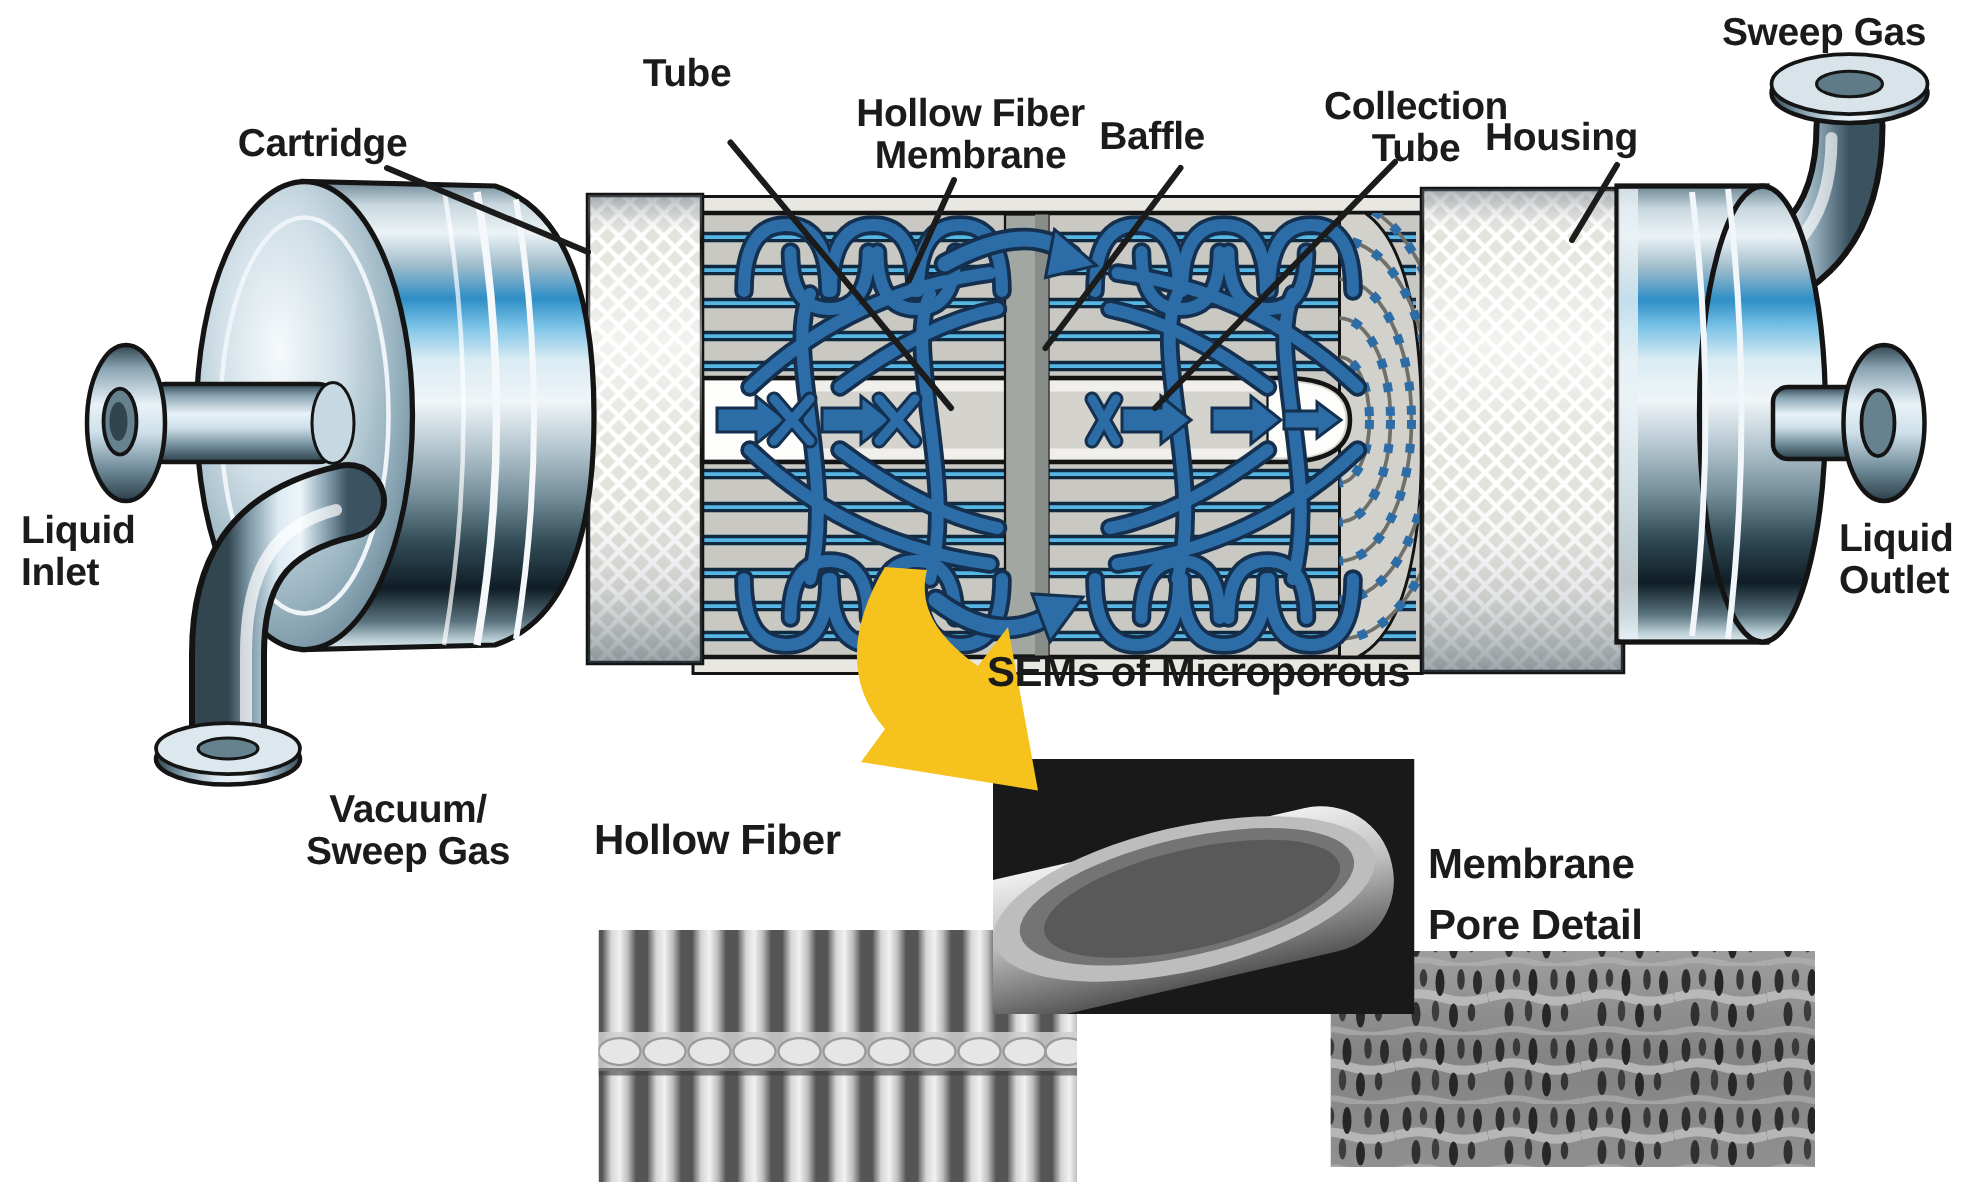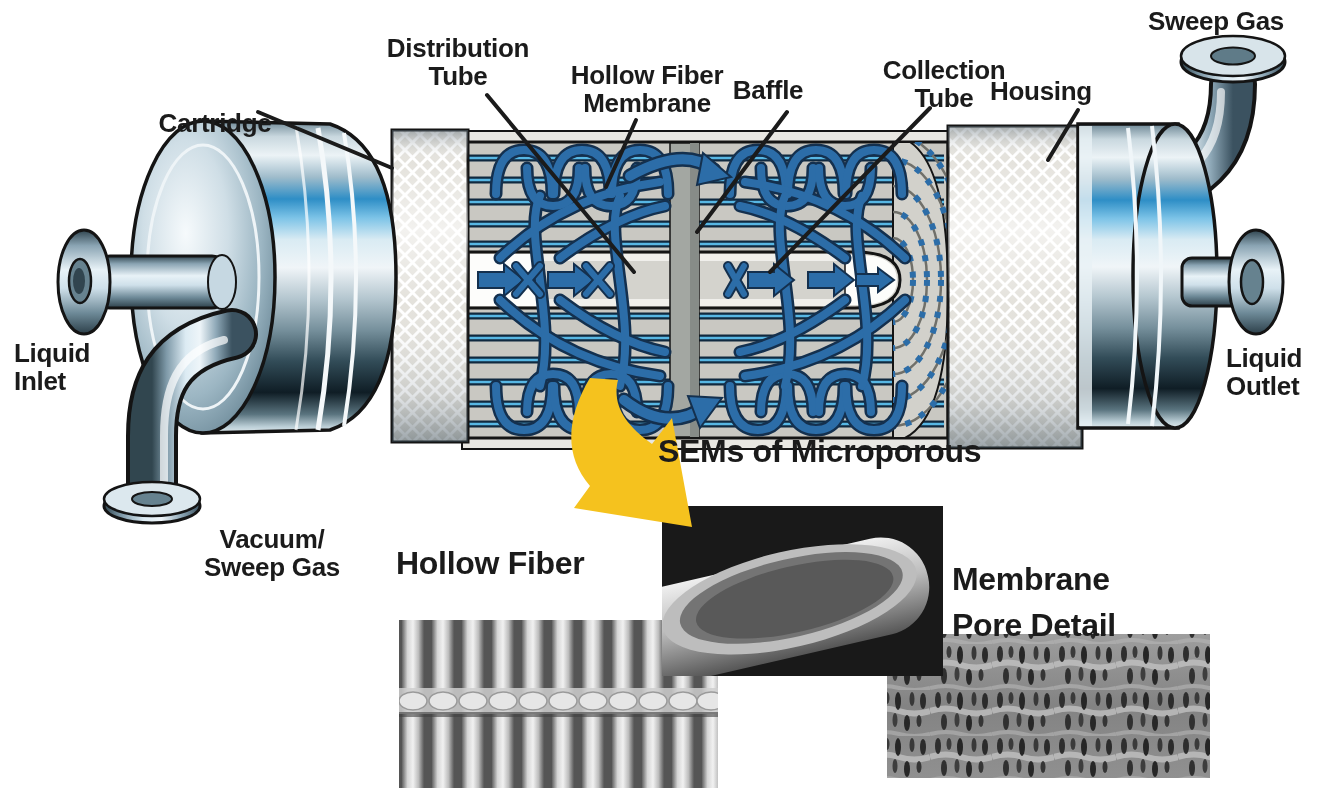--- a/index.html
+++ b/index.html
@@ -2,21 +2,21 @@
 <html><head>
 <meta charset="utf-8">
 <style>
   html,body{margin:0;padding:0;background:#ffffff;}
   #stage{position:relative;width:1318px;height:800px;background:#ffffff;overflow:hidden;
          font-family:"Liberation Sans","DejaVu Sans",sans-serif;}
   #art{position:absolute;left:0;top:0;z-index:1;}
   .lbl{position:absolute;z-index:2;font-weight:700;color:#1b1b1b;font-size:26px;line-height:1.06;
        letter-spacing:-0.3px;white-space:nowrap;}
   .lbl.center{text-align:center;}
-  .lbl.big{font-size:32px;line-height:1.45;}
+  .lbl.big{font-size:28px;line-height:1.45;}
   .lbl div{white-space:nowrap;}
 </style>
 </head>
 <body>
 
 <div id="stage">
 
 <svg id="art" width="1318" height="800" viewBox="0 0 1318 800">
   <defs>
     <linearGradient id="steelV" x1="0" y1="0" x2="0" y2="1">
@@ -392,25 +392,24 @@
       <rect x="590" y="556" width="340" height="98" rx="48" fill="url(#tubeBody)"></rect>
       <ellipse cx="790" cy="597" rx="130" ry="48" fill="#bdbdbd"></ellipse>
       <ellipse cx="792" cy="596" rx="114" ry="39" fill="#747474"></ellipse>
       <ellipse cx="795" cy="598" rx="101" ry="33" fill="#595959"></ellipse>
     </g>
   </g>
 
   <path d="M 590,378 C 566,418 564,456 590,486 L 574,508 L 692,527 L 672,418 L 652,444 C 624,424 612,404 618,380 Z" fill="#f5c21e"></path>
 </svg>
 
-  <div class="lbl center" style="left:120px;top:82px;width:190px;margin-top:28px;">
+  <div class="lbl center" style="left:120px;top:82px;width:190px;">
     <div>Cartridge</div>
   </div>
   <div class="lbl center" style="left:358px;top:35px;width:200px;">
-    <div>Distribution</div>
       <div>Tube</div>
   </div>
   <div class="lbl center" style="left:537px;top:62px;width:220px;">
     <div>Hollow Fiber</div>
       <div>Membrane</div>
   </div>
   <div class="lbl center" style="left:708px;top:77px;width:120px;">
     <div>Baffle</div>
   </div>
   <div class="lbl center" style="left:864px;top:57px;width:160px;">

